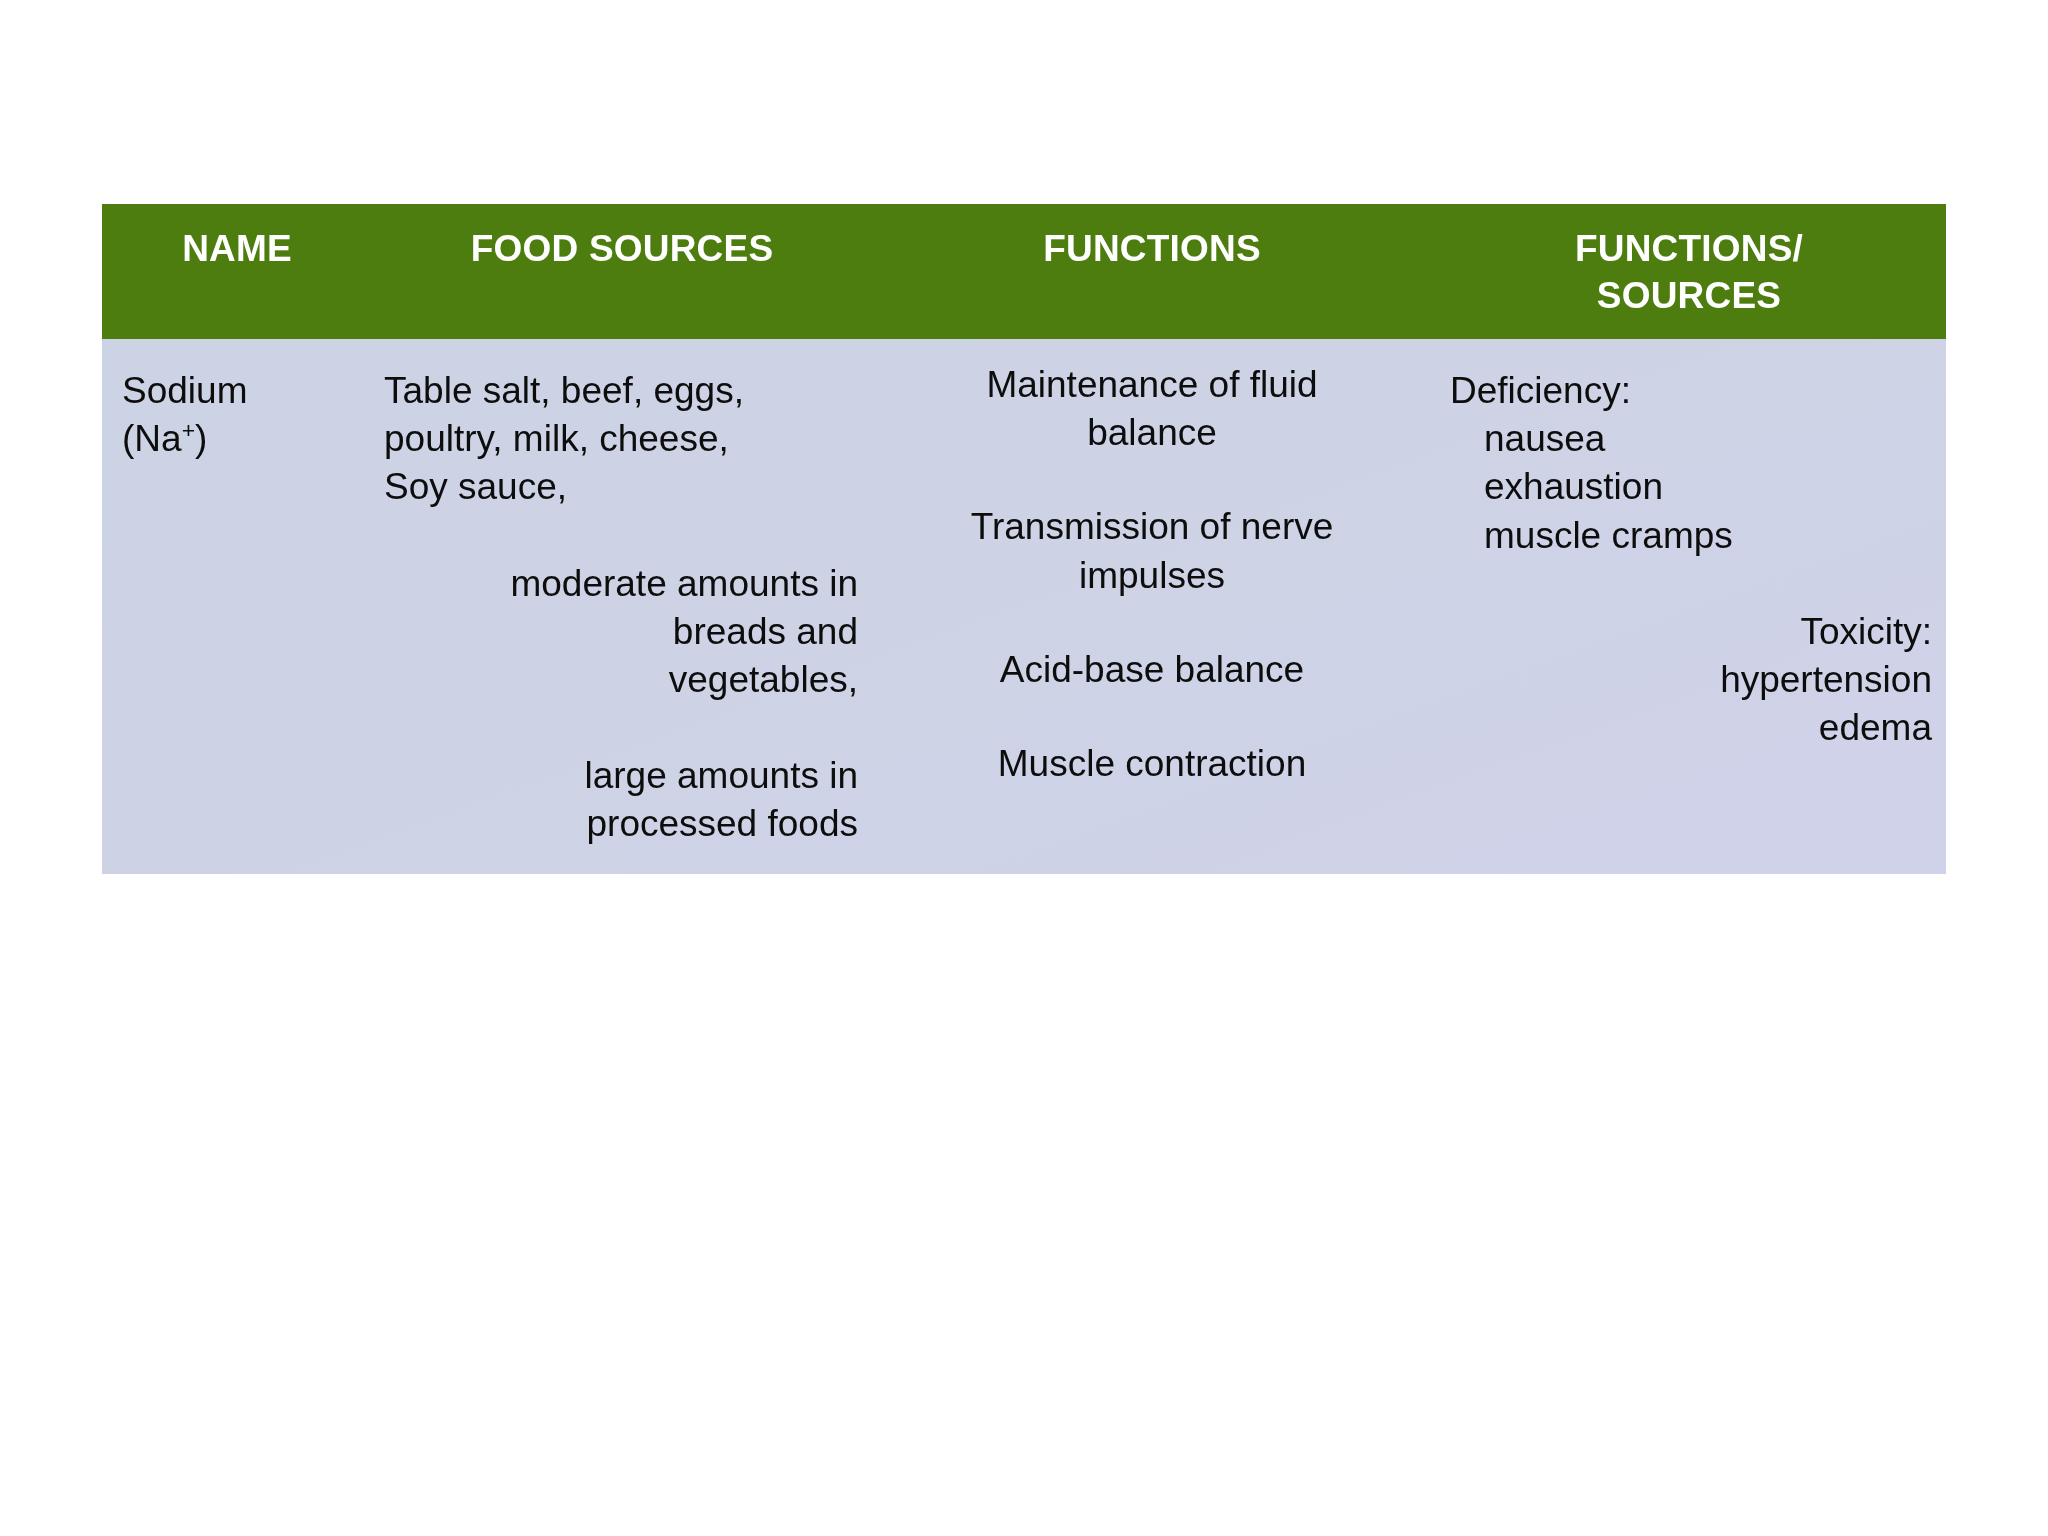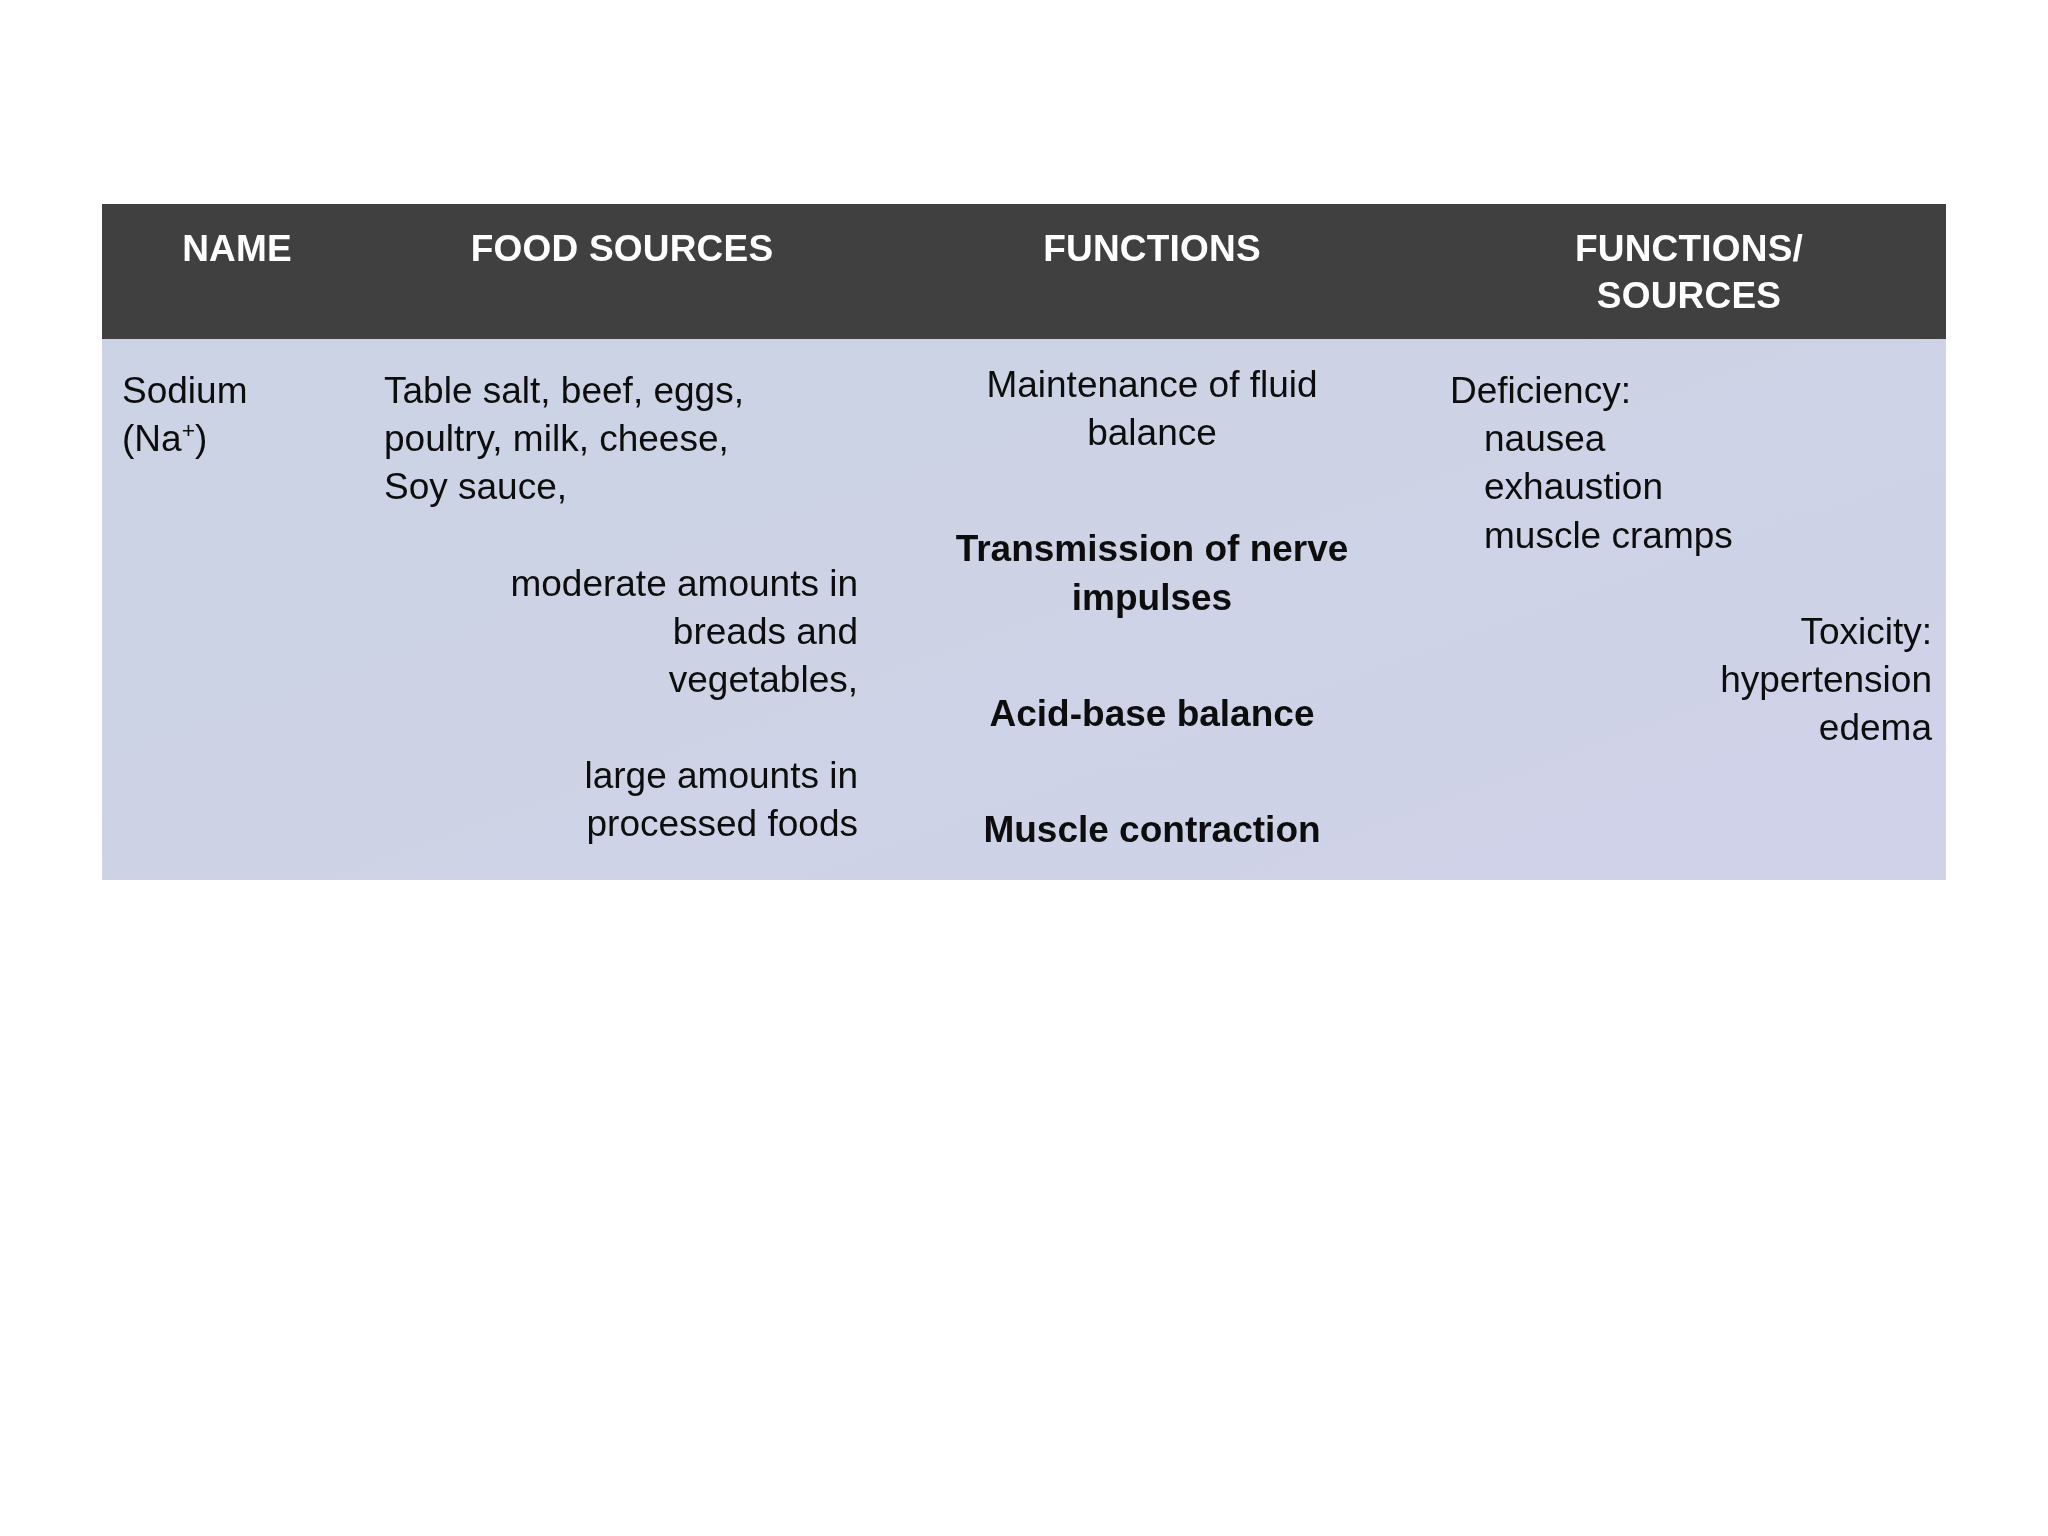--- a/index.html
+++ b/index.html
@@ -27,21 +27,21 @@
     position: absolute;
     left: 102px;
     top: 204px;
     width: 1844px;
     border-collapse: collapse;
     table-layout: fixed;
   }
 
   
   .thead-row {
-    background: #404040;
+    background: #4d7c0f;
   }
   .th {
     color: #ffffff;
     font-weight: bold;
     font-size: 37px;
     line-height: 1.26;
     text-align: center;
     vertical-align: top;
     padding: 22px 6px 20px 6px;
     letter-spacing: 0.2px;
@@ -82,21 +82,21 @@
   .line-indent { display: block; white-space: pre; padding-left: 34px; }
 
   sup.ion {
     font-size: 0.62em;
     vertical-align: super;
     line-height: 0;
   }
 
   
   .fn-item { margin: 0; text-align: center; }
-  .fn-item + .fn-item { margin-top: 68px; font-weight: bold; }
+  .fn-item + .fn-item { margin-top: 46px; }
 </style>
 </head>
 <body>
 
 <div id="slide">
 
   <table id="nutrient-table">
     <colgroup>
       <col class="col-name">
       <col class="col-food">

